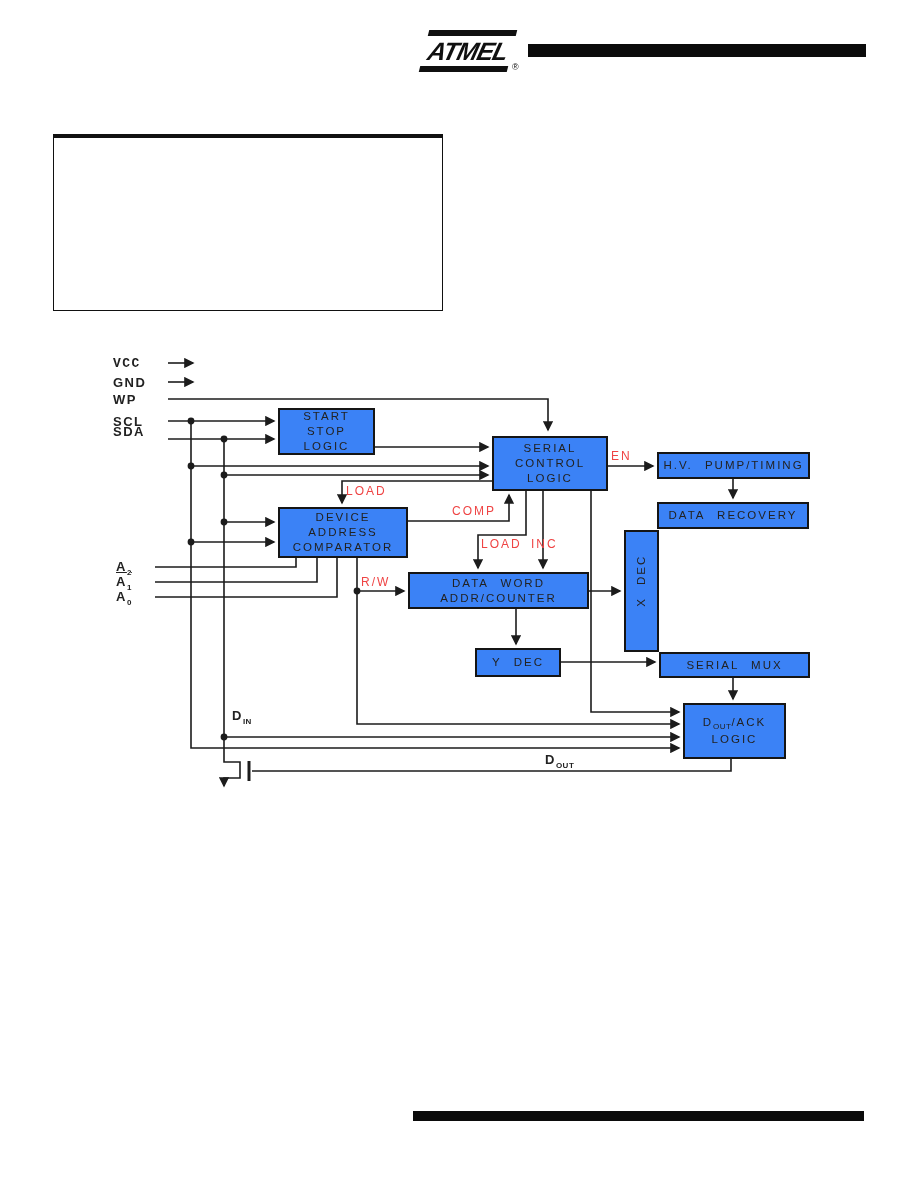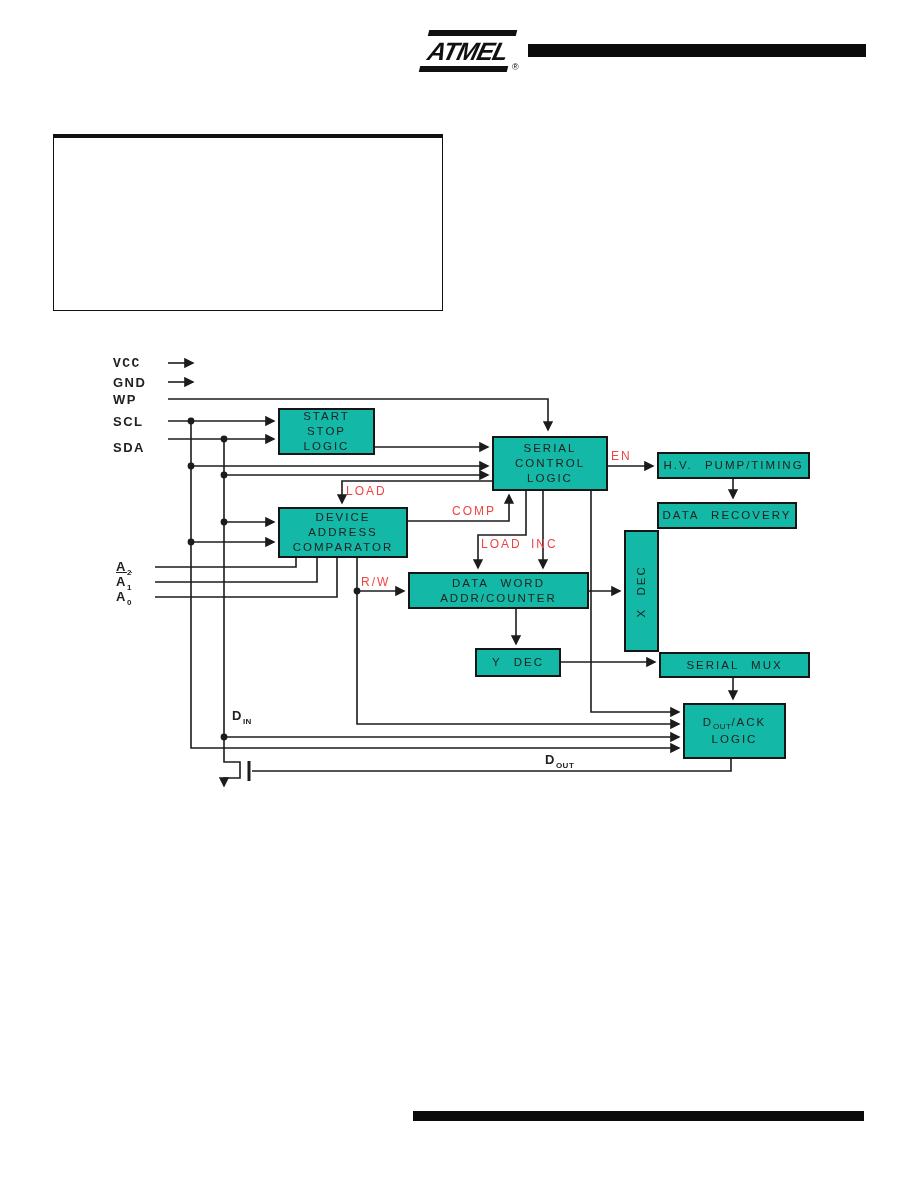--- a/index.html
+++ b/index.html
@@ -13,22 +13,22 @@
   .logo-bar{height:6px;background:#101010;}
   .logo-word{font-weight:700;font-style:italic;font-size:25px;letter-spacing:-1px;
              color:#101010;line-height:26px;text-align:center;}
   .logo-reg{font-size:9px;color:#101010;}
   .rule{background:#0b0b0b;}
 
   
   #fig-frame{border:1.5px solid #111;border-top-width:4px;background:#fff;}
 
   
-  .blk{border:2px solid #151515;background:#14b8a6;display:flex;flex-direction:column;
-       align-items:center;justify-content:center;text-align:center;
+  .blk{border:2px solid #151515;background:#3b82f6;display:flex;flex-direction:column;
+       justify-content:center;text-align:center;
        font-size:11.5px;letter-spacing:2px;line-height:1.28;color:#222;box-sizing:border-box;}
   .gap{word-spacing:7px;}
   sub{font-size:8px;letter-spacing:0.5px;}
 
   
   .sig{font-size:13px;font-weight:700;letter-spacing:1.5px;color:#222;}
   .wlbl{font-size:12px;letter-spacing:2px;color:#ef4444;}
   svg{display:block;}
 </style>
 </head>
@@ -95,21 +95,21 @@
       <circle cx="224" cy="522" r="3.4"></circle>
       <circle cx="224" cy="737" r="3.4"></circle>
       <circle cx="357" cy="591" r="3.4"></circle>
     </g>
   </svg>
 
   <div class="abs sig" style="left:113px;top:356px;font-family:Liberation Mono, monospace;">VCC</div>
   <div class="abs sig" style="left:113px;top:375px;">GND</div>
   <div class="abs sig" style="left:113px;top:392px;">WP</div>
   <div class="abs sig" style="left:113px;top:414px;">SCL</div>
-  <div class="abs sig" style="left:113px;top:440px;">SDA</div>
+  <div class="abs sig" style="left:113px;top:424px;">SDA</div>
 
   <div class="abs sig" style="left:116px;top:559px;text-decoration:underline;"><span>A</span><sub>2</sub></div>
   <div class="abs sig" style="left:116px;top:574px;"><span>A</span><sub>1</sub></div>
   <div class="abs sig" style="left:116px;top:589px;"><span>A</span><sub>0</sub></div>
 
   <div class="abs sig" style="left:232px;top:708px;"><span>D</span><sub>IN</sub></div>
   <div class="abs sig" style="left:545px;top:752px;"><span>D</span><sub>OUT</sub></div>
 
   <div class="abs wlbl" style="left:346px;top:484px;">LOAD</div>
   <div class="abs wlbl" style="left:452px;top:504px;">COMP</div>
@@ -127,21 +127,21 @@
   <div class="abs blk" style="left:492px;top:436px;width:116px;height:55px;">
     <div>SERIAL</div>
     <div>CONTROL</div>
     <div>LOGIC</div>
   </div>
 
   <div class="abs blk gap" style="left:657px;top:452px;width:153px;height:27px;">
     <div>H.V. PUMP/TIMING</div>
   </div>
 
-  <div class="abs blk gap" style="left:657px;top:502px;width:140px;height:27px;">
+  <div class="abs blk gap" style="left:657px;top:502px;width:152px;height:27px;">
     <div>DATA RECOVERY</div>
   </div>
 
   <div class="abs blk" style="left:624px;top:530px;width:35px;height:122px;">
     <div class="gap" style="transform:rotate(-90deg);white-space:nowrap;">X DEC</div>
   </div>
 
 
   <div class="abs blk gap" style="left:659px;top:652px;width:151px;height:26px;">
     <div>SERIAL MUX</div>

